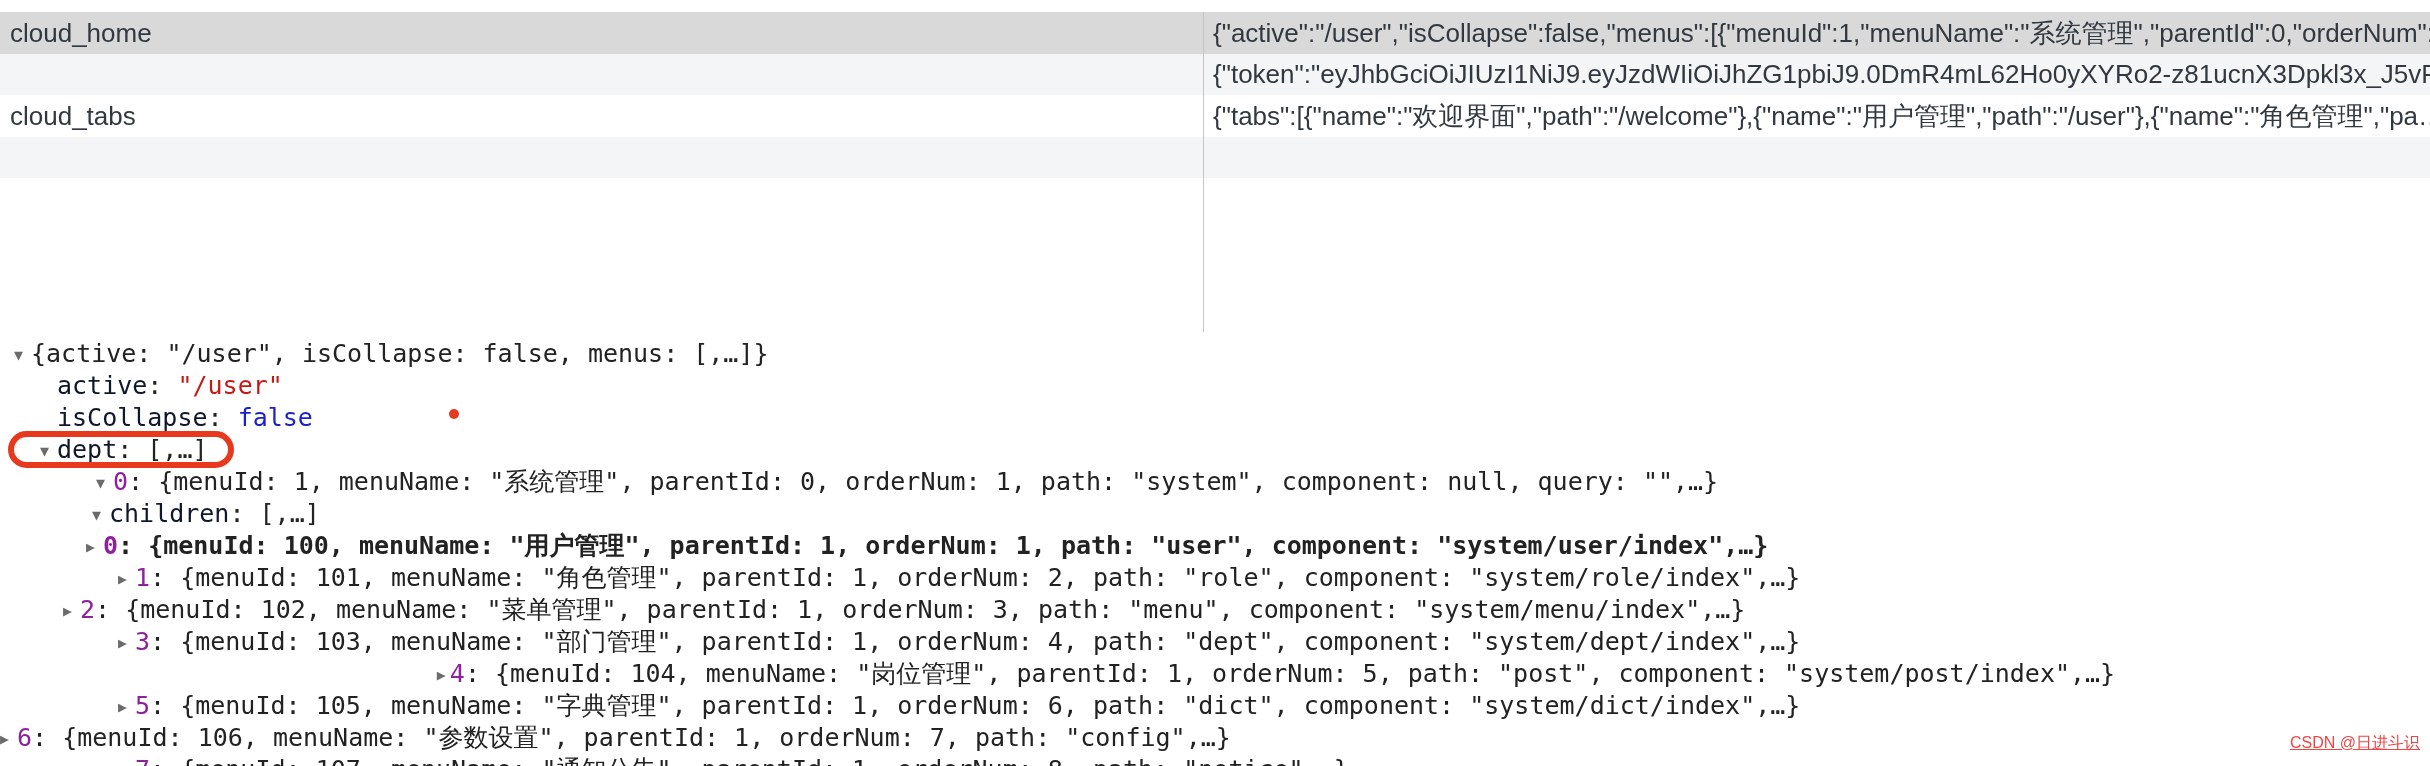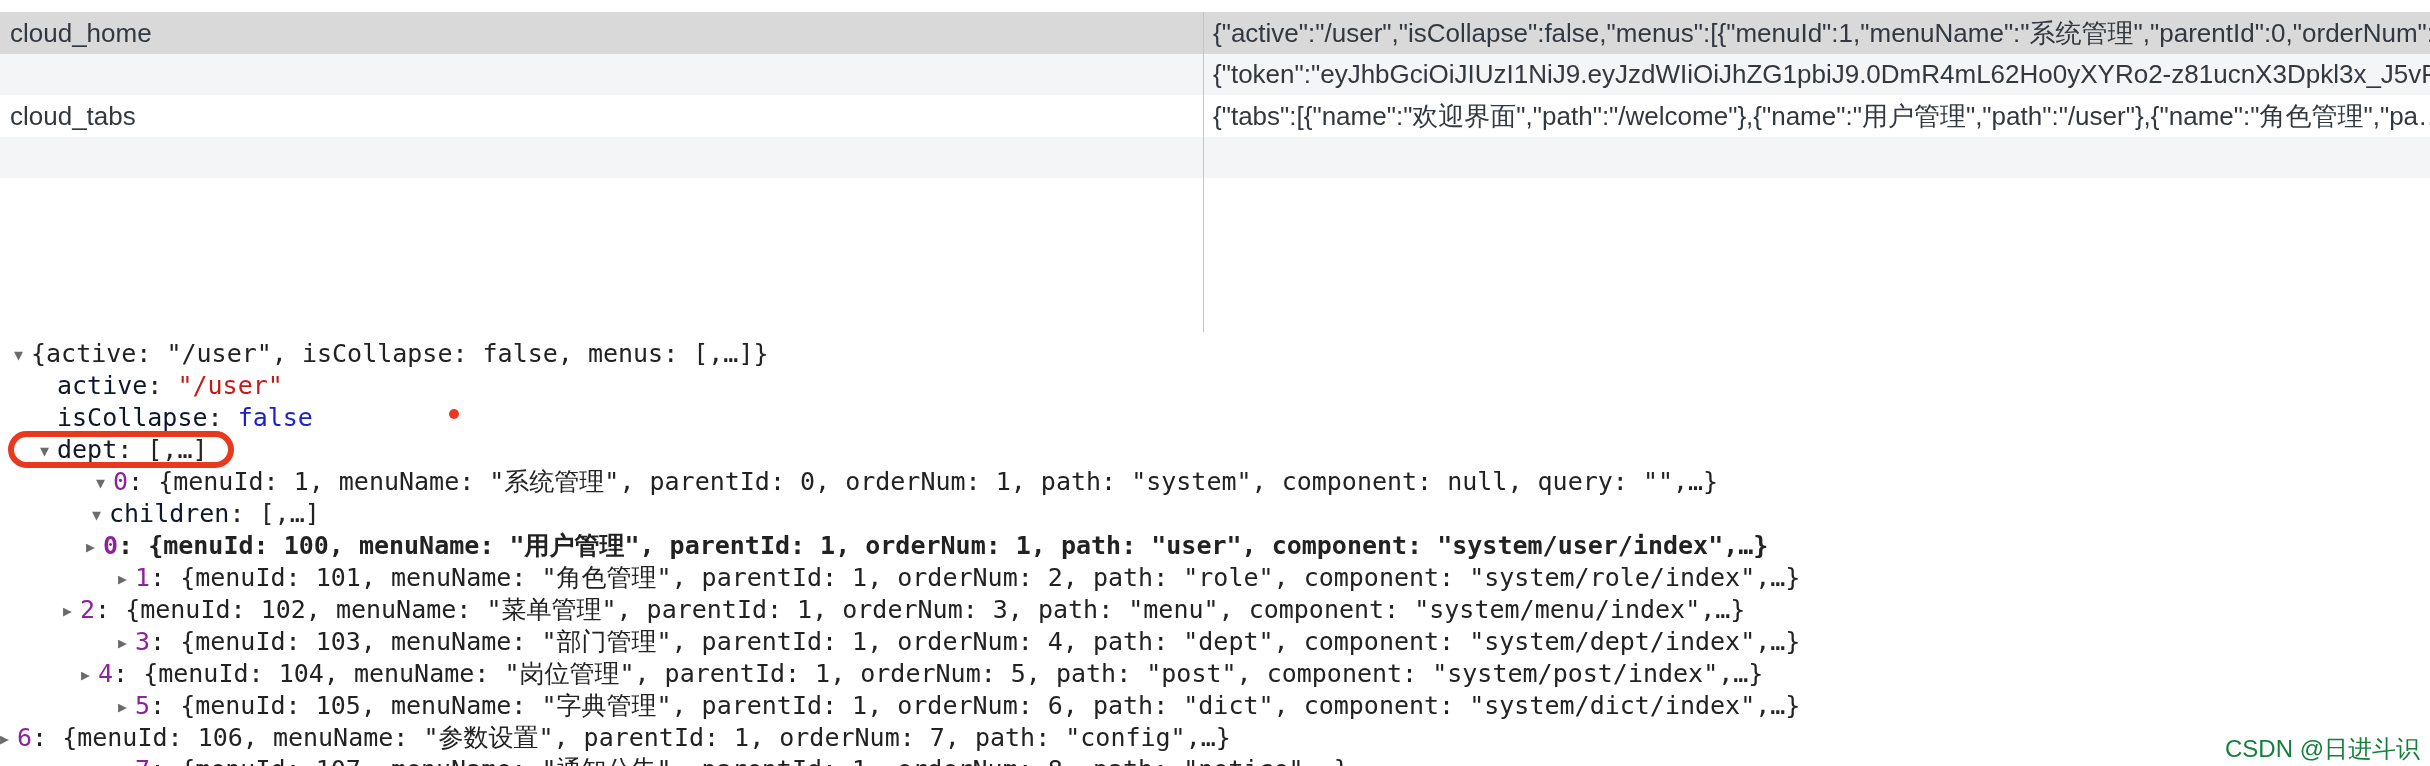--- a/index.html
+++ b/index.html
@@ -56,22 +56,23 @@
     position:absolute;left:8px;top:431px;width:226px;height:37px;
     border:6px solid #e8391f;border-radius:19px;box-sizing:border-box;
     pointer-events:none;
   }
   .red-dot{
     position:absolute;left:449px;top:409px;width:10px;height:10px;
     border-radius:50%;background:#e8391f;pointer-events:none;
   }
   .watermark{
     position:absolute;right:10px;top:733px;
-    font-size:24px;color:#15803d;font-family:"Liberation Sans",sans-serif;
+    font-size:16px;color:#ef4444;font-family:"Liberation Sans",sans-serif;
     white-space:nowrap;
+    text-decoration:underline;
   }
 </style>
 </head>
 <body>
 
 <div class="top-section">
   <div id="storage-rows">
       <div class="t-row h42 selected">
         <div class="k-cell">cloud_home</div>
         <div class="v-cell">{"active":"/user","isCollapse":false,"menus":[{"menuId":1,"menuName":"系统管理","parentId":0,"orderNum":…</div>
@@ -95,21 +96,21 @@
     <div class="tree-line" style="padding-left: 14px;"><span class="arw">▼</span><span class="seg-plain">{active: "/user", isCollapse: false, menus: [,…]}</span></div>
     <div class="tree-line" style="padding-left: 40px;"><span class="arw"></span><span class="seg-key">active</span><span class="seg-plain">: </span><span class="seg-str">"/user"</span></div>
     <div class="tree-line" style="padding-left: 40px;"><span class="arw"></span><span class="seg-key">isCollapse</span><span class="seg-plain">: </span><span class="seg-kw">false</span></div>
     <div class="tree-line" style="padding-left: 40px;"><span class="arw">▼</span><span class="seg-key">dept</span><span class="seg-plain">: [,…]</span></div>
     <div class="tree-line" style="padding-left: 96px;"><span class="arw">▼</span><span class="seg-idx">0</span><span class="seg-plain">: {menuId: 1, menuName: "系统管理", parentId: 0, orderNum: 1, path: "system", component: null, query: "",…}</span></div>
     <div class="tree-line" style="padding-left: 92px;"><span class="arw">▼</span><span class="seg-key">children</span><span class="seg-plain">: [,…]</span></div>
     <div class="tree-line" style="padding-left: 86px; font-weight: bold;"><span class="arw">▶</span><span class="seg-idx">0</span><span class="seg-plain">: {menuId: 100, menuName: "用户管理", parentId: 1, orderNum: 1, path: "user", component: "system/user/index",…}</span></div>
     <div class="tree-line" style="padding-left: 118px;"><span class="arw">▶</span><span class="seg-idx">1</span><span class="seg-plain">: {menuId: 101, menuName: "角色管理", parentId: 1, orderNum: 2, path: "role", component: "system/role/index",…}</span></div>
     <div class="tree-line" style="padding-left: 63px;"><span class="arw">▶</span><span class="seg-idx">2</span><span class="seg-plain">: {menuId: 102, menuName: "菜单管理", parentId: 1, orderNum: 3, path: "menu", component: "system/menu/index",…}</span></div>
     <div class="tree-line" style="padding-left: 118px;"><span class="arw">▶</span><span class="seg-idx">3</span><span class="seg-plain">: {menuId: 103, menuName: "部门管理", parentId: 1, orderNum: 4, path: "dept", component: "system/dept/index",…}</span></div>
-    <div class="tree-line" style="padding-left: 81px;"><span class="arw">▶</span><span class="seg-idx">4</span><span class="seg-plain">: {menuId: 104, menuName: "岗位管理", parentId: 1, orderNum: 5, path: "post", component: "system/post/index",…}</span></div>
+    <div class="tree-line" style="padding-left: 118px; text-align: center;"><span class="arw">▶</span><span class="seg-idx">4</span><span class="seg-plain">: {menuId: 104, menuName: "岗位管理", parentId: 1, orderNum: 5, path: "post", component: "system/post/index",…}</span></div>
     <div class="tree-line" style="padding-left: 118px;"><span class="arw">▶</span><span class="seg-idx">5</span><span class="seg-plain">: {menuId: 105, menuName: "字典管理", parentId: 1, orderNum: 6, path: "dict", component: "system/dict/index",…}</span></div>
     <div class="tree-line" style=""><span class="arw">▶</span><span class="seg-idx">6</span><span class="seg-plain">: {menuId: 106, menuName: "参数设置", parentId: 1, orderNum: 7, path: "config",…}</span></div>
     <div class="tree-line" style="padding-left: 118px;"><span class="arw">▶</span><span class="seg-idx">7</span><span class="seg-plain">: {menuId: 107, menuName: "通知公告", parentId: 1, orderNum: 8, path: "notice",…}</span></div>
   </div>
 
 <div class="red-circle"></div>
 <div class="red-dot"></div>
 
 <div class="watermark">CSDN @日进斗识</div>
 

